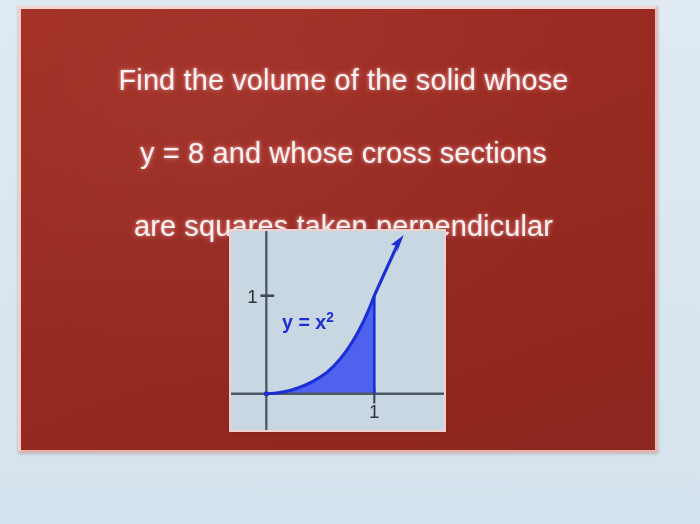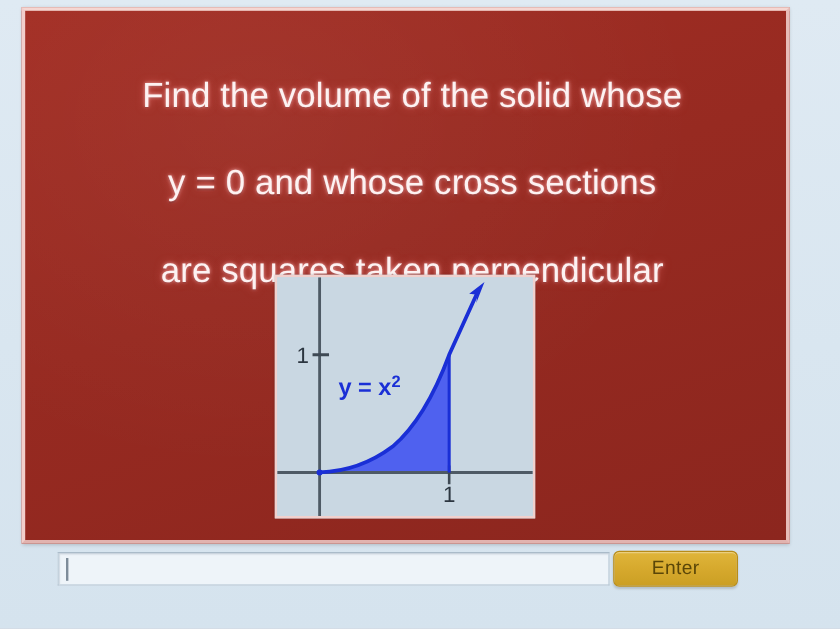--- a/index.html
+++ b/index.html
@@ -139,21 +139,21 @@
 </style>
 </head>
 <body>
 
 <div id="screen">
 
   <div id="question-panel">
 
     <p id="question-text">
       <span class="ln">Find the volume of the solid whose</span>
-      <span class="ln">y = 0 and whose cross sections</span>
+      <span class="ln">y = 8 and whose cross sections</span>
       <span class="ln">are squares taken perpendicular</span>
       <span class="ln">to the x-axis.</span>
     </p>
 
     <div id="figure-wrap">
       <svg id="figure-svg" viewBox="0 0 217 203" preserveAspectRatio="none">
 
         <rect x="0" y="0" width="217" height="203" fill="#c9d7e2"></rect>
 
         <path d="M 36 166
@@ -182,21 +182,14 @@
 
         <text x="146" y="191" font-family="Liberation Sans, sans-serif" font-size="19" fill="#2c3640" text-anchor="middle">1</text>
 
         <text x="52" y="100" font-family="Liberation Sans, sans-serif" font-size="20" font-weight="bold" fill="#1a2fd6"><tspan>y = x</tspan><tspan dy="-7" font-size="14">2</tspan></text>
 
         <circle cx="36" cy="166" r="2.6" fill="#1a2fd6"></circle>
       </svg>
     </div>
   </div>
 
-  <div id="answer-bar">
-    <div id="answer-input">
-      <span class="caret"></span>
-      <span class="value"></span>
-    </div>
-    <div id="enter-button">Enter</div>
-  </div>
 
 </div>
 
 </body></html>

